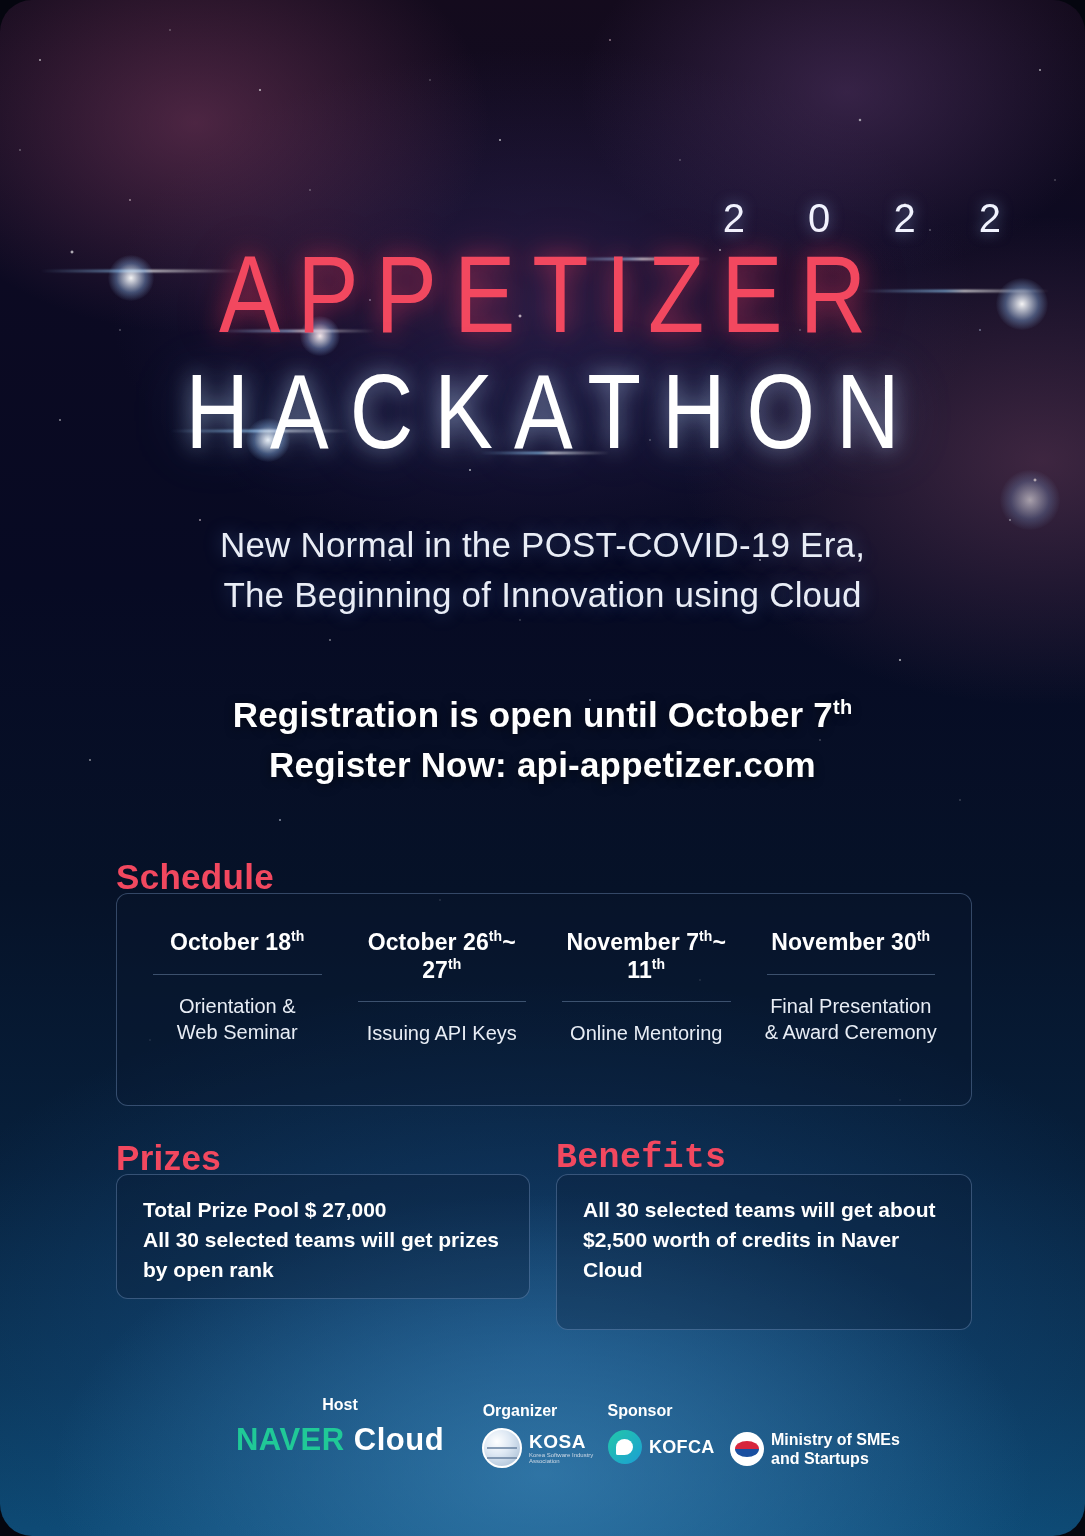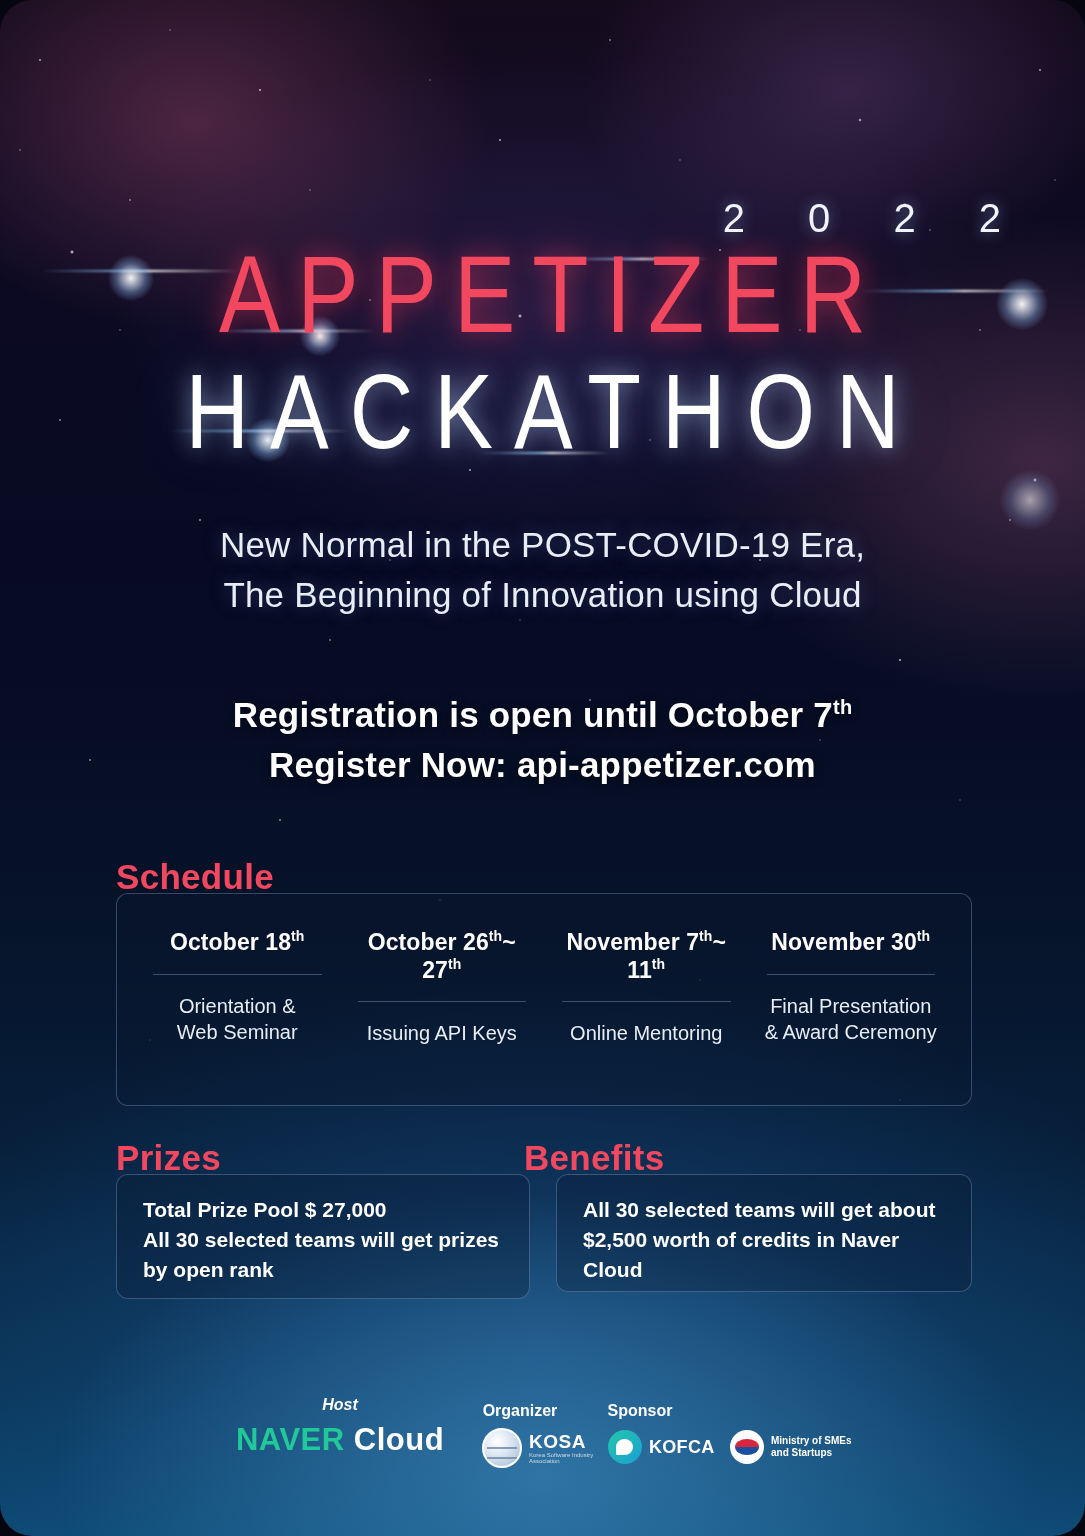--- a/index.html
+++ b/index.html
@@ -225,22 +225,22 @@
   }
   .sched-desc {
     color: #e8edf5;
     font-size: 20px;
     font-weight: 300;
     line-height: 1.3;
   }
 
   #prizes-label { left: 116px; top: 1138px; }
   #prizes-panel { left: 116px; top: 1174px; width: 414px; height: 125px; }
-  #benefits-label { left: 524px; top: 1138px; }
-  #benefits-panel { left: 556px; top: 1174px; width: 416px; height: 118px; }
+  #benefits-label { left: 556px; top: 1138px; font-family: Liberation Mono, monospace; }
+  #benefits-panel { left: 556px; top: 1174px; width: 416px; height: 156px; }
 
   .panel-text {
     padding: 20px 26px;
     color: #ffffff;
     font-size: 21px;
     font-weight: bold;
     line-height: 1.42;
   }
 
   
@@ -251,21 +251,21 @@
     width: 1085px;
     height: 120px;
   }
   .flabel {
     position: absolute;
     color: #ffffff;
     font-size: 16px;
     font-weight: bold;
     text-align: center;
   }
-  #host-label  { left: 200px; width: 280px; top: 16px; font-style: italic; }
+  #host-label  { left: 200px; width: 280px; top: 16px; }
   #org-label   { left: 440px; width: 160px; top: 22px; }
   #spon-label  { left: 580px; width: 120px; top: 22px; }
 
   #naver-logo {
     position: absolute;
     left: 200px; top: 42px; width: 280px;
     text-align: center;
     font-size: 31px;
     font-weight: bold;
     letter-spacing: .5px;
@@ -316,21 +316,21 @@
     width: 34px; height: 34px; border-radius: 50%;
     background: #ffffff;
     position: relative; overflow: hidden;
   }
   .mss-mark::before {
     content: "";
     position: absolute; left: 5px; top: 9px; width: 24px; height: 16px;
     background: linear-gradient(180deg, #d7263d 0%, #d7263d 50%, #1a4fa0 50%, #1a4fa0 100%);
     border-radius: 50%;
   }
-  .mss-text { color: #ffffff; font-size: 10px; font-weight: bold; line-height: 1.2; }
+  .mss-text { color: #ffffff; font-size: 16px; font-weight: bold; line-height: 1.2; }
 </style>
 </head>
 <body>
 
 <div id="poster">
 
   <div class="stars s1"></div>
   <div class="stars s2"></div>
   <div class="stars s3"></div>
 

